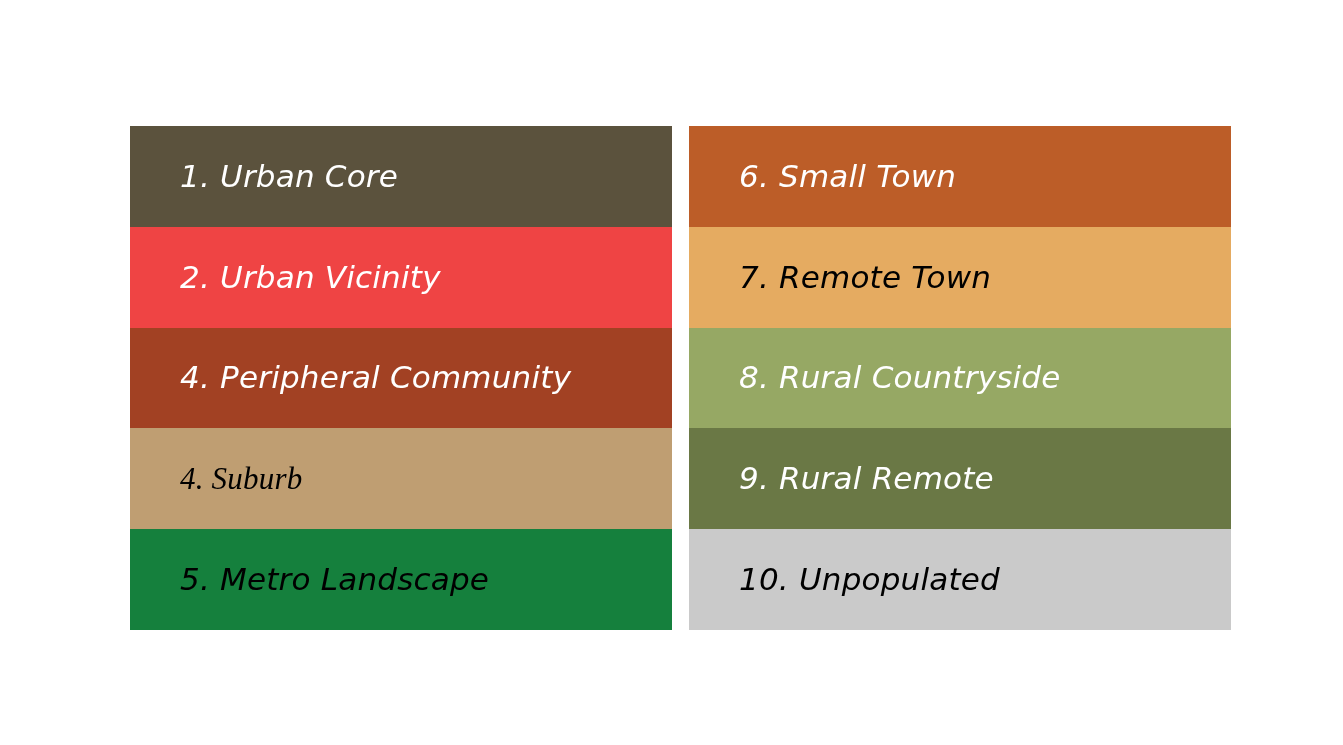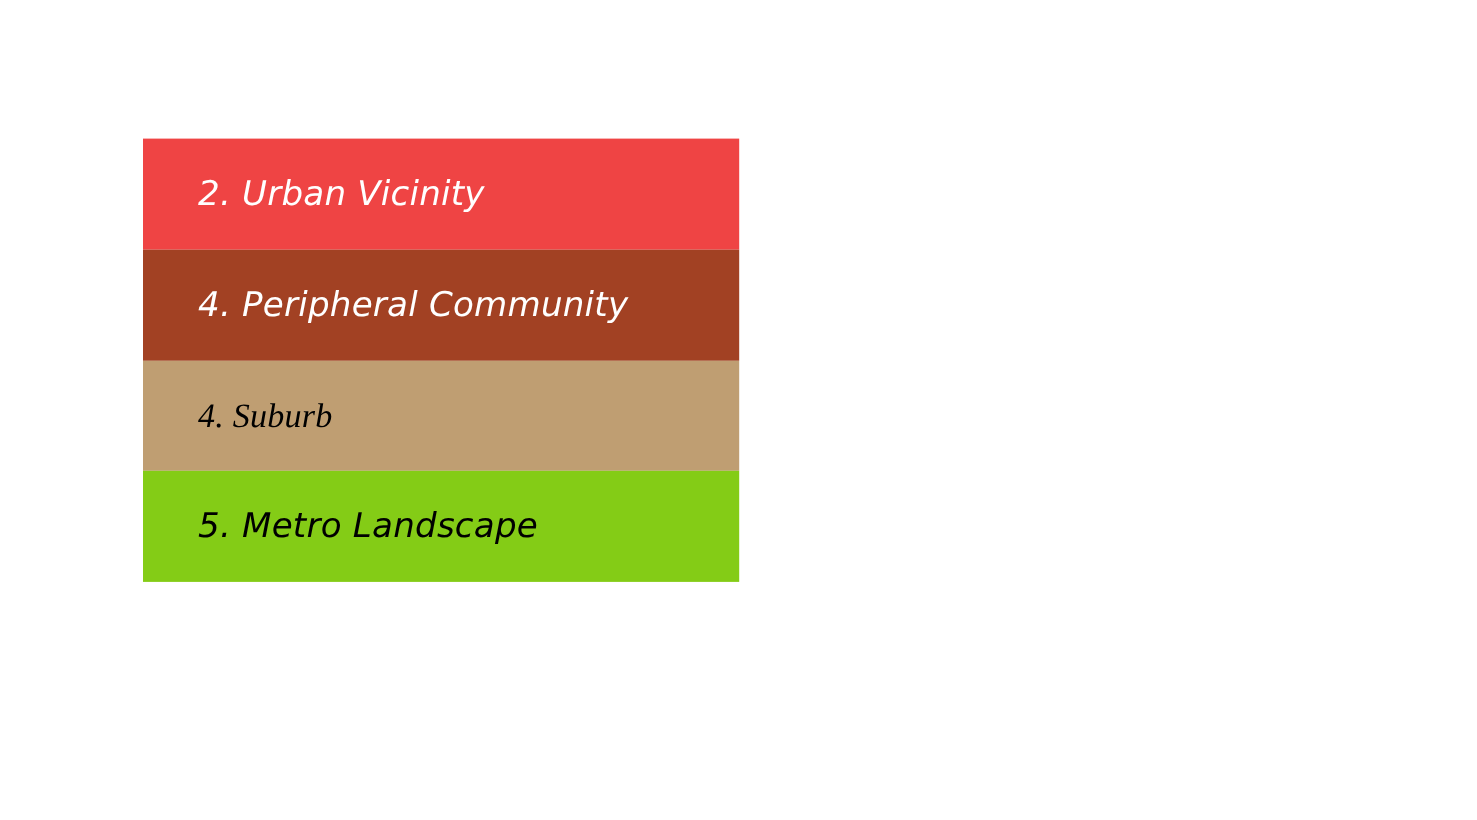--- a/index.html
+++ b/index.html
@@ -48,33 +48,59 @@
     white-space: nowrap;
   }
 </style>
 </head>
 <body style="background: rgb(255, 255, 255);">
 
 <div id="legend-root">
 
   <div class="legend-column" id="legend-column-left">
 
+    <div class="legend-row" style="background-color: rgb(91, 82, 61);">
+      <span class="legend-label" style="color: rgb(255, 255, 255);">1. Urban Core</span>
+    </div>
 
     <div class="legend-row" style="background-color: #ef4444;">
       <span class="legend-label" style="color: rgb(255, 255, 255);">2. Urban Vicinity</span>
     </div>
 
     <div class="legend-row" style="background-color: rgb(162, 65, 35);">
       <span class="legend-label" style="color: rgb(255, 255, 255);">4. Peripheral Community</span>
     </div>
 
     <div class="legend-row" style="background-color: rgb(191, 158, 114); font-family: Liberation Serif, serif;">
       <span class="legend-label" style="color: rgb(0, 0, 0);">4. Suburb</span>
     </div>
 
-    <div class="legend-row" style="background-color: #84cc16; text-align: center;">
+    <div class="legend-row" style="background-color: #15803d; text-align: center;">
       <span class="legend-label" style="color: rgb(0, 0, 0);">5. Metro Landscape</span>
     </div>
 
   </div>
 
+  <div class="legend-column" id="legend-column-right">
+
+    <div class="legend-row" style="background-color: rgb(188, 93, 40);">
+      <span class="legend-label" style="color: rgb(255, 255, 255);">6. Small Town</span>
+    </div>
+
+    <div class="legend-row" style="background-color: rgb(229, 171, 97);">
+      <span class="legend-label" style="color: rgb(0, 0, 0);">7. Remote Town</span>
+    </div>
+
+    <div class="legend-row" style="background-color: rgb(150, 168, 100);">
+      <span class="legend-label" style="color: rgb(255, 255, 255);">8. Rural Countryside</span>
+    </div>
+
+    <div class="legend-row" style="background-color: rgb(106, 120, 69);">
+      <span class="legend-label" style="color: rgb(255, 255, 255);">9. Rural Remote</span>
+    </div>
+
+    <div class="legend-row" style="background-color: rgb(202, 202, 202);">
+      <span class="legend-label" style="color: rgb(0, 0, 0);">10. Unpopulated</span>
+    </div>
+
+  </div>
 
 </div>
 
 </body></html>

